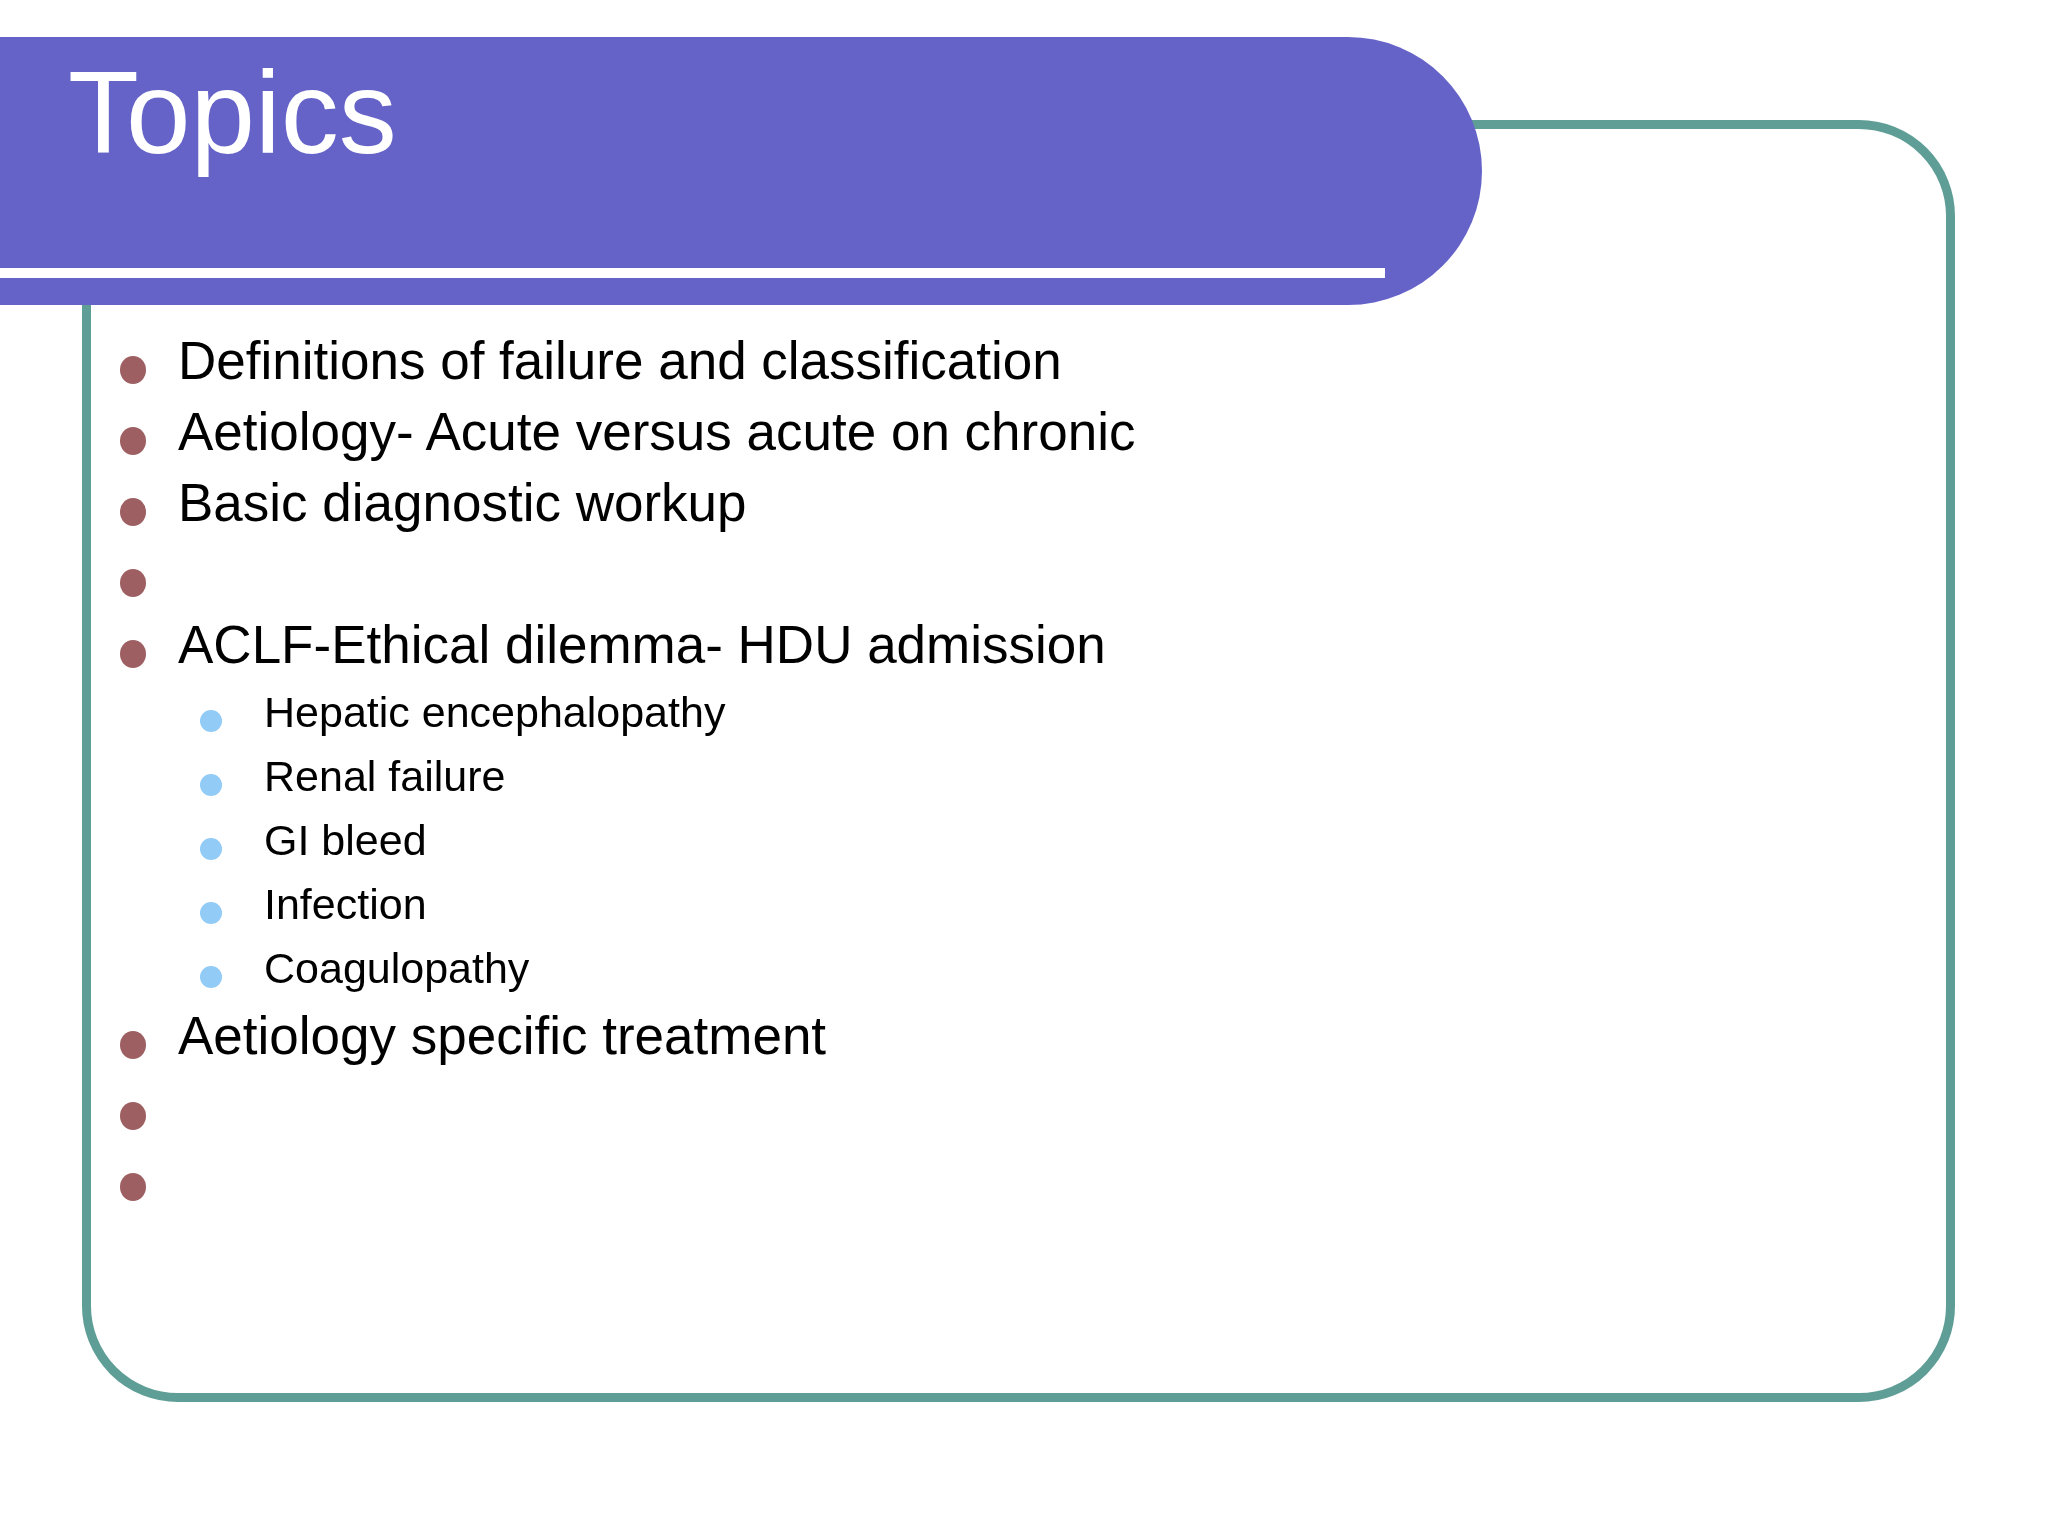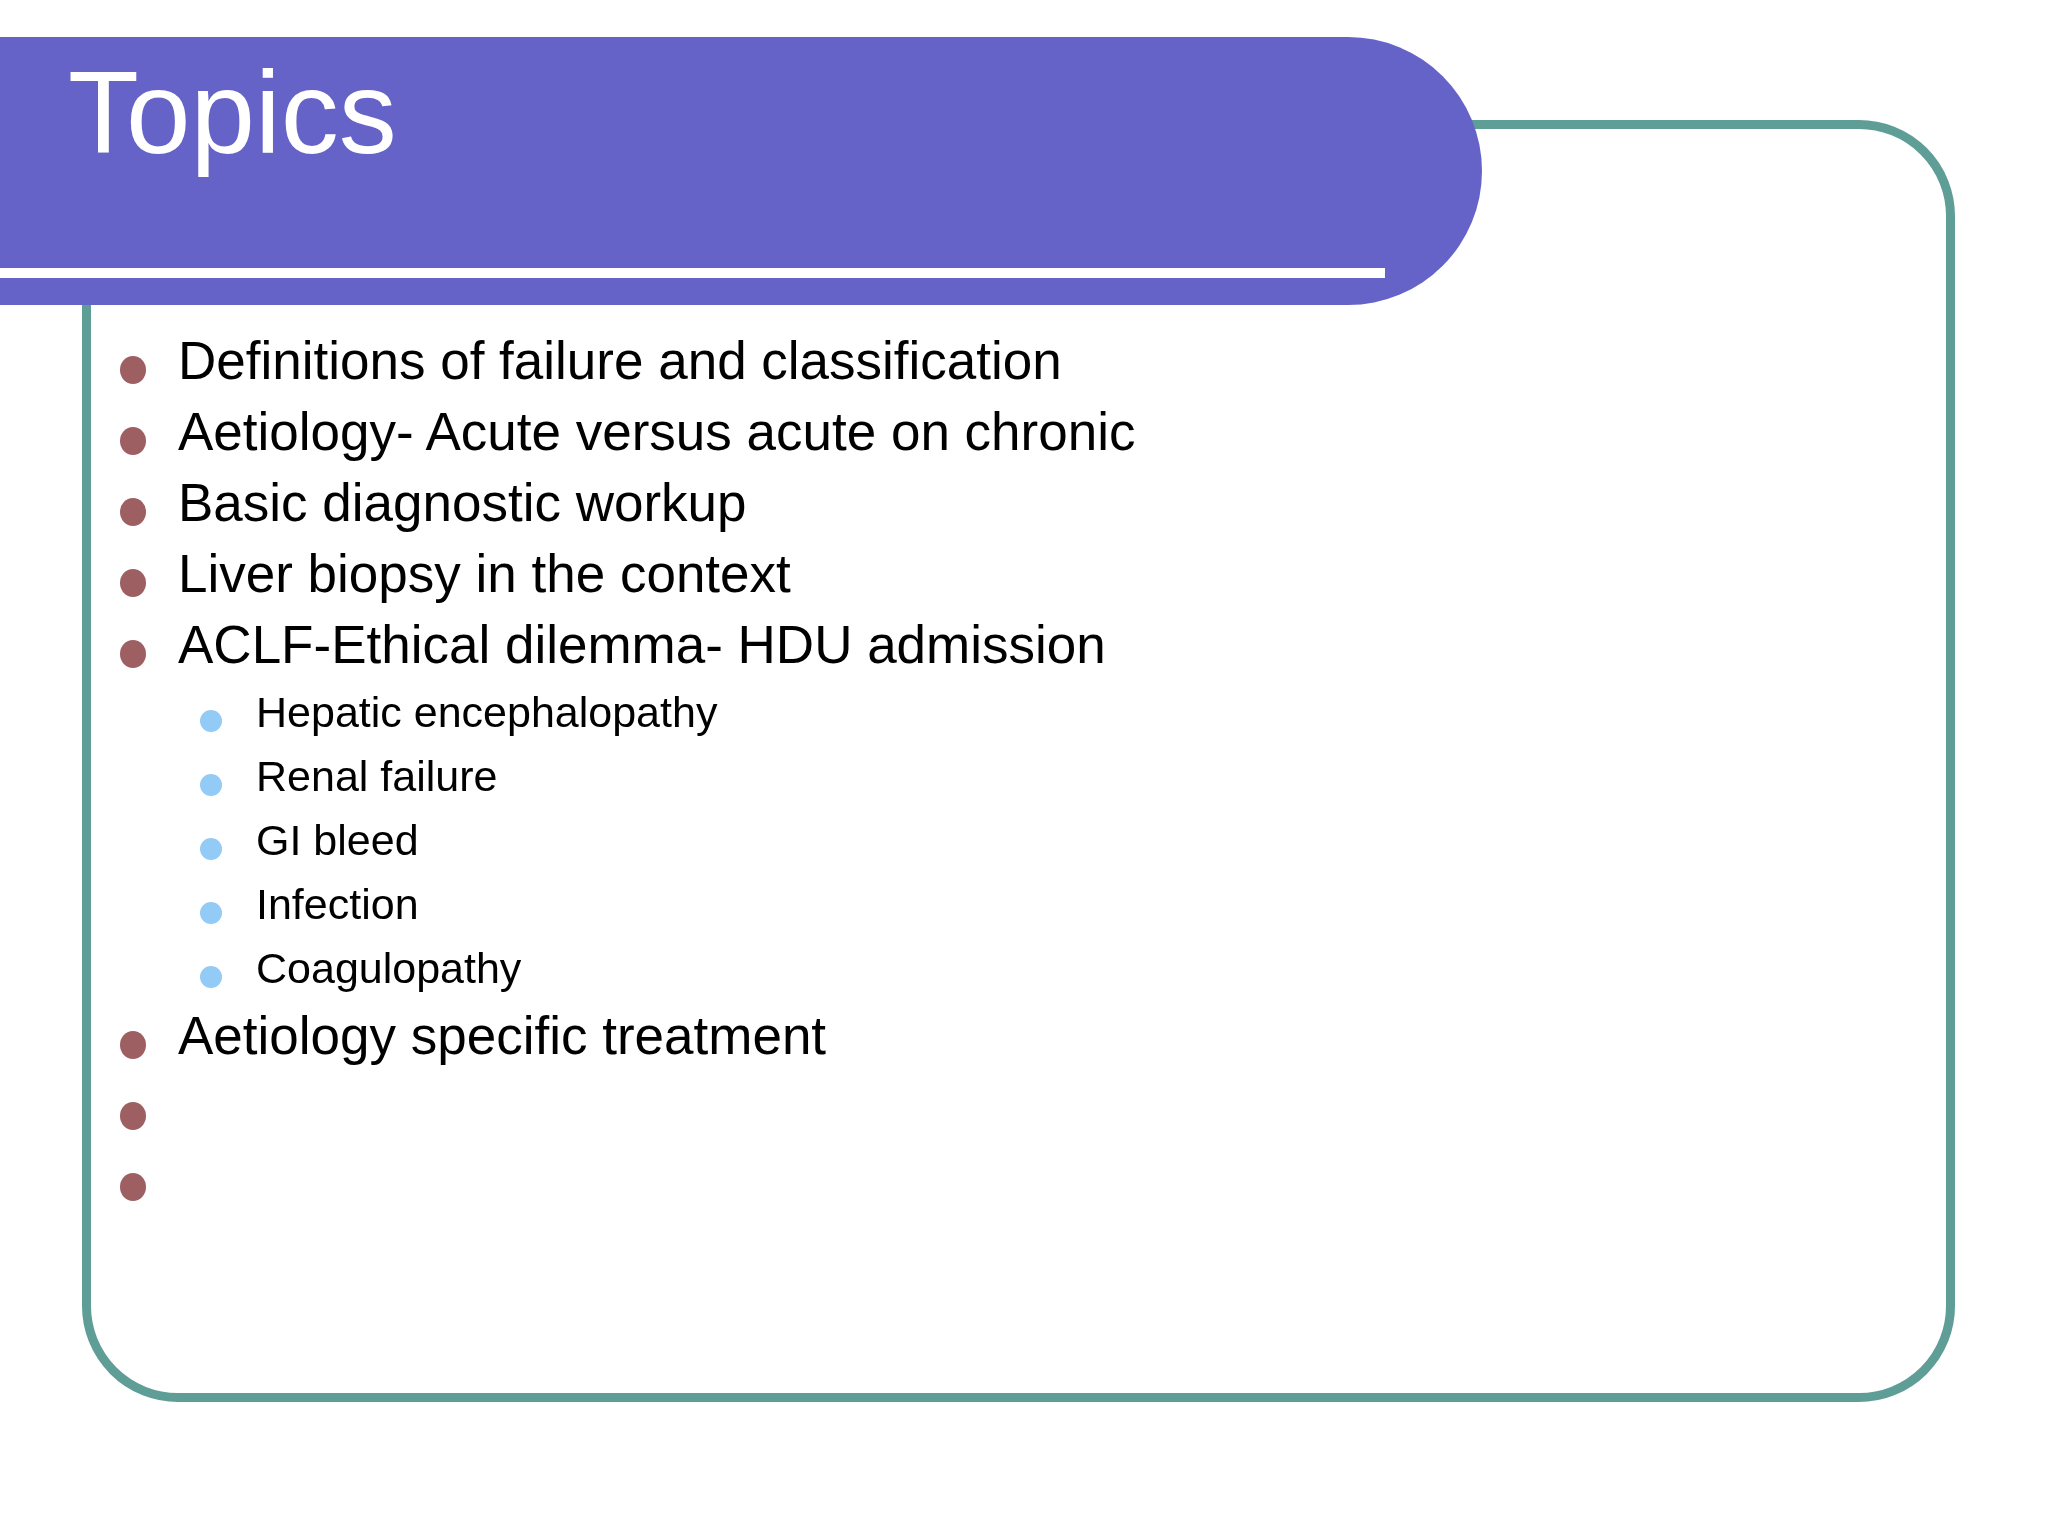--- a/index.html
+++ b/index.html
@@ -97,20 +97,21 @@
     line-height: 71px;
     color: #000000;
     margin-left: 32px;
     white-space: nowrap;
   }
 
   
   .lvl2 {
     padding-left: 200px;
     height: 64px;
+    gap: 8px;
   }
   .lvl2 .dot {
     width: 22px;
     height: 22px;
     border-radius: 50%;
     background: #93cbf7;
     flex: 0 0 auto;
     margin-top: 18px;
   }
   .lvl2 .label {
@@ -140,21 +141,20 @@
       <div class="bullet-row lvl1">
         <span class="dot"></span>
         <span class="label">Aetiology- Acute versus acute on chronic</span>
       </div>
       <div class="bullet-row lvl1">
         <span class="dot"></span>
         <span class="label">Basic diagnostic workup</span>
       </div>
       <div class="bullet-row lvl1">
         <span class="dot"></span>
-        <span class="label">Liver biopsy in the context</span>
       </div>
       <div class="bullet-row lvl1">
         <span class="dot"></span>
         <span class="label">ACLF-Ethical dilemma- HDU admission</span>
       </div>
       <div class="bullet-row lvl2">
         <span class="dot"></span>
         <span class="label">Hepatic encephalopathy</span>
       </div>
       <div class="bullet-row lvl2">

